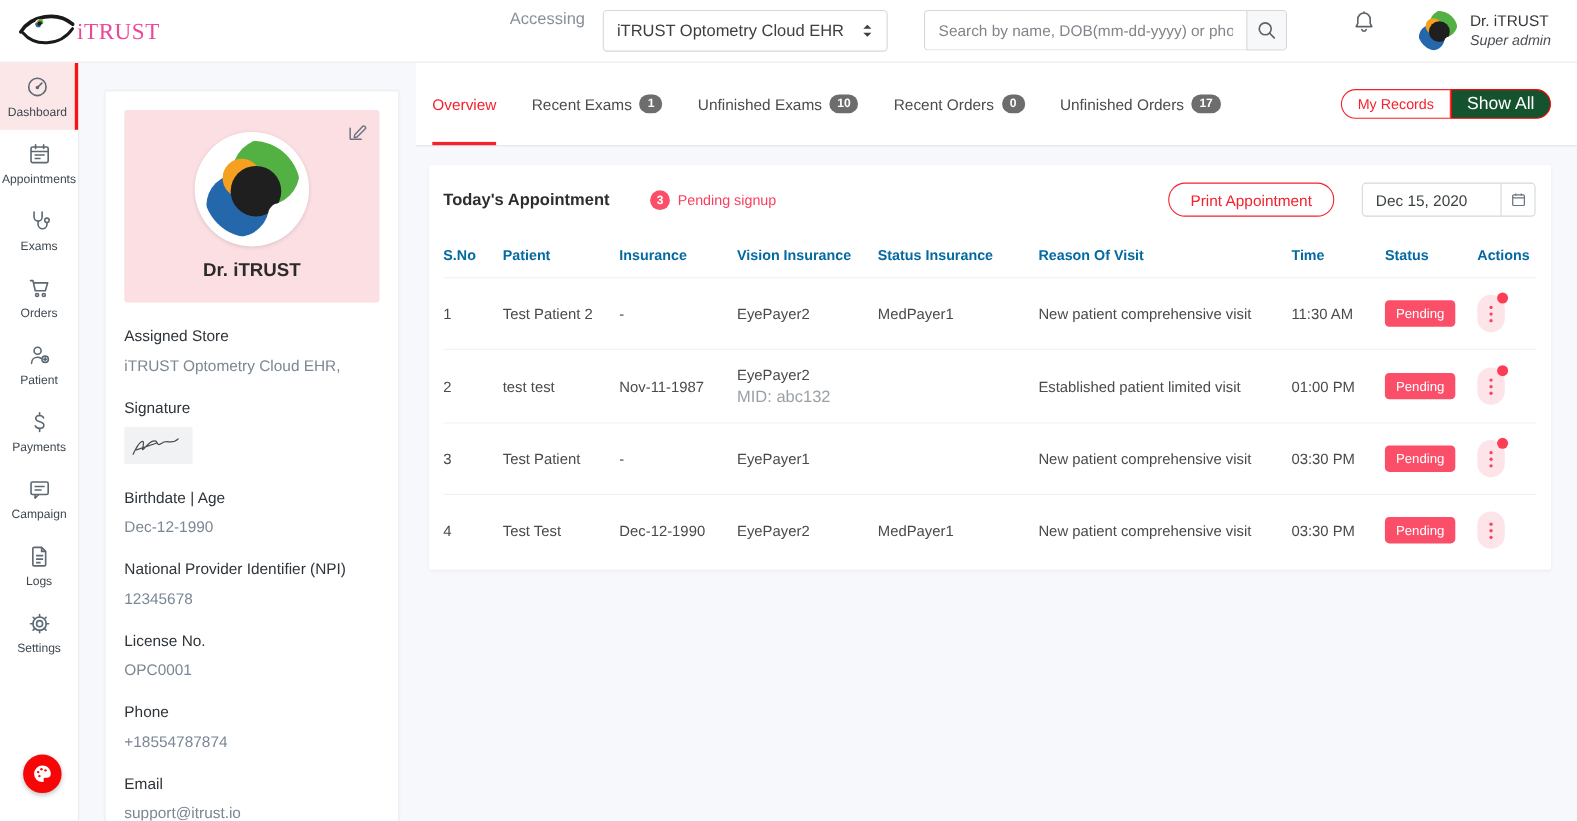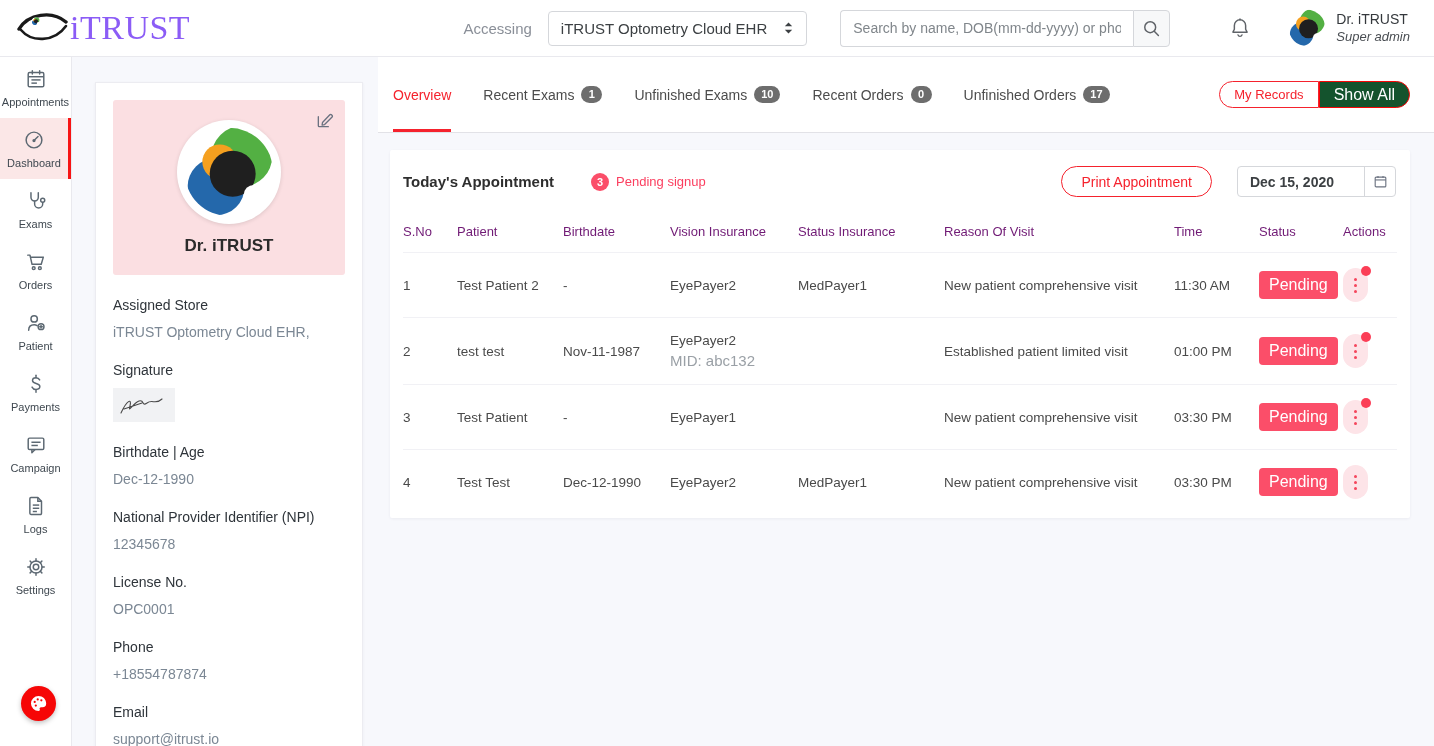--- a/index.html
+++ b/index.html
@@ -1,22 +1,22 @@
 <!DOCTYPE html>
 <html><head>
 <meta charset="utf-8">
 <style>
   * { margin:0; padding:0; box-sizing:border-box; }
   html,body { width:1434px; height:746px; overflow:hidden; font-family:"Liberation Sans",sans-serif; background:#f7f8fc; }
 
   
   .header { height:57px; background:#fff; border-bottom:1px solid #e9e9ee; display:flex; align-items:center; padding:0 24px 0 16px; position:relative; z-index:5; }
   .logo { display:flex; align-items:center; gap:2px; }
-  .logo-text { font-family:"Liberation Serif",serif; font-size:34px; color:#8b5cf6; letter-spacing:.5px; }
-  .hdr-right { margin-left:auto; display:flex; align-items:center; }
+  .logo-text { font-family:"Liberation Serif",serif; font-size:21px; color:#ec4899; letter-spacing:.5px; }
+  .hdr-right { margin-left:auto; display:flex; }
   .accessing { color:#8a8f98; font-size:15px; margin-right:16px; }
   .store-select { display:flex; align-items:center; gap:16px; border:1px solid #d5d7db; border-radius:4px; padding:8px 12px; font-size:15px; color:#3c4043; background:#fff; cursor:pointer; }
   .searchwrap { display:flex; margin-left:33px; }
   .search-input { width:293px; height:37px; border:1px solid #d5d7db; border-right:none; border-radius:4px 0 0 4px; padding:0 12px; font-size:14px; color:#3c4043; outline:none; background:#fff; }
   .search-input::placeholder { color:#80868b; }
   .search-btn { width:37px; height:37px; border:1px solid #d5d7db; border-radius:0 4px 4px 0; background:#f7f8f9; display:flex; align-items:center; justify-content:center; cursor:pointer; }
   .bell { margin-left:60px; cursor:pointer; display:flex; }
   .userblock { margin-left:38px; display:flex; align-items:center; gap:10px; }
   .user-meta { display:flex; flex-direction:column; line-height:1.25; }
   .user-name { font-size:14px; color:#34383c; }
@@ -55,30 +55,30 @@
   .btn-showall { height:27px; padding:0 14px; border:1px solid #f60606; background:#14532d; color:#fff; font-size:16px; border-radius:0 14px 14px 0; cursor:pointer; font-family:inherit; }
 
   .content-area { flex:1; padding:17px 24px 0 12px; }
   .appt-card { background:#fff; border-radius:2px; box-shadow:0 1px 3px rgba(30,30,60,.06); padding:0 13px 4px; }
   .appt-head { display:flex; align-items:center; padding:16px 0 13px; }
   .appt-title { font-size:15px; font-weight:bold; color:#2e2e2e; }
   .pending-signup { display:flex; align-items:center; gap:7px; margin-left:37px; }
   .ps-circle { width:18px; height:18px; border-radius:50%; background:#fb4e69; color:#fff; font-size:11px; font-weight:bold; display:flex; align-items:center; justify-content:center; }
   .ps-label { font-size:13px; color:#fb3e5f; }
   .btn-print { margin-left:auto; height:31px; padding:0 19px; border:1px solid #f5222d; color:#f5222d; background:#fff; border-radius:16px; font-size:14px; cursor:pointer; font-family:inherit; }
-  .datebox { margin-left:25px; margin-right:1px; height:31px; border:1px solid #d5d7db; border-radius:4px; display:flex; align-items:center; background:#fff; cursor:pointer;font-weight:bold; }
+  .datebox { margin-left:25px; margin-right:1px; height:31px; border:1px solid #d5d7db; border-radius:4px; display:flex; align-items:center; background:#fff; cursor:pointer; }
   .date-text { font-size:14px; color:#3c4043; padding:0 30px 0 12px; }
   .date-icbox { width:31px; height:100%; border-left:1px solid #d5d7db; display:flex; align-items:center; justify-content:center; }
 
   table.appt { width:100%; border-collapse:collapse; table-layout:fixed; }
-  table.appt th { text-align:left; font-size:13px; color:#701a75; font-weight:normal; padding:14px 8px 13px 0; }
+  table.appt th { text-align:left; font-size:13px; color:#0369a1; font-weight:bold; padding:14px 8px 13px 0; }
   table.appt td { font-size:13.5px; color:#4a4a4a; padding:15px 8px 15px 0; border-top:1px solid #f1f1f5; vertical-align:middle; }
   td.pat { color:#f5222d; }
   .mid-sub { display:block; color:#9aa0a6; font-size:15px; margin-top:4px; }
-  .status-badge { display:inline-block; background:#fb4e69; color:#fff; font-size:16px; padding:5px 10px; border-radius:4px; }
+  .status-badge { display:inline-block; background:#fb4e69; color:#fff; font-size:12px; padding:5px 10px; border-radius:4px; }
   .kebab { width:25px; height:34px; background:#fde4e8; border-radius:13px; position:relative; display:flex; flex-direction:column; align-items:center; justify-content:center; gap:3px; cursor:pointer; }
   .kebab i { width:3px; height:3px; border-radius:50%; background:#f5455c; }
   .kebab .notif { position:absolute; top:-2px; right:-3px; width:10px; height:10px; border-radius:50%; background:#fb3e56; }
 </style>
 </head>
 <body>
 
 <svg width="0" height="0" style="position:absolute">
   <defs>
     <symbol id="eye-pinwheel" viewBox="0 0 100 100">
@@ -141,38 +141,38 @@
         <span class="user-name">Dr. iTRUST</span>
         <span class="user-role">Super admin</span>
       </div>
     </div>
   </div>
 </div>
 
 <div class="app-body">
 
   <div class="sidebar">
+    <div class="side-item active">
+      <svg width="22" height="22" viewBox="0 0 24 24" fill="none" stroke-width="1.6">
+        <circle cx="12" cy="12" r="8.6"></circle>
+          <line x1="12" y1="12.6" x2="16.4" y2="8.2" stroke-linecap="round"></line>
+          <circle cx="12" cy="12.6" r="1" fill="#5c6872"></circle>
+      </svg>
+      <span class="lbl">Dashboard</span>
+    </div>
     <div class="side-item">
       <svg width="22" height="22" viewBox="0 0 24 24" fill="none" stroke-width="1.6">
         <rect x="3.5" y="5" width="17" height="15.5" rx="1.5"></rect>
           <line x1="3.5" y1="9.5" x2="20.5" y2="9.5"></line>
           <line x1="8" y1="3" x2="8" y2="6.5" stroke-linecap="round"></line>
           <line x1="16" y1="3" x2="16" y2="6.5" stroke-linecap="round"></line>
           <line x1="7" y1="13" x2="17" y2="13"></line>
           <line x1="7" y1="16.5" x2="13" y2="16.5"></line>
       </svg>
       <span class="lbl">Appointments</span>
-    </div>
-    <div class="side-item active">
-      <svg width="22" height="22" viewBox="0 0 24 24" fill="none" stroke-width="1.6">
-        <circle cx="12" cy="12" r="8.6"></circle>
-          <line x1="12" y1="12.6" x2="16.4" y2="8.2" stroke-linecap="round"></line>
-          <circle cx="12" cy="12.6" r="1" fill="#5c6872"></circle>
-      </svg>
-      <span class="lbl">Dashboard</span>
     </div>
     <div class="side-item">
       <svg width="22" height="22" viewBox="0 0 24 24" fill="none" stroke-width="1.6">
         <path d="M6.5 3 v5 a4 4 0 0 0 8 0 V3" stroke-linecap="round"></path>
         <path d="M10.5 12.3 v2.9 a4.4 4.4 0 0 0 8.8 0 v-1.6" stroke-linecap="round"></path>
         <circle cx="19.3" cy="11.2" r="2.2"></circle>
       </svg>
       <span class="lbl">Exams</span>
     </div>
     <div class="side-item">
@@ -361,21 +361,21 @@
               <col style="width:146px">
               <col style="width:230px">
               <col style="width:85px">
               <col style="width:84px">
               <col style="width:54px">
           </colgroup>
           <thead>
             <tr>
               <th>S.No</th>
               <th>Patient</th>
-              <th>Birthdate</th>
+              <th>Insurance</th>
               <th>Vision Insurance</th>
               <th>Status Insurance</th>
               <th>Reason Of Visit</th>
               <th>Time</th>
               <th>Status</th>
               <th>Actions</th>
             </tr>
           </thead>
           <tbody>
             <tr>

